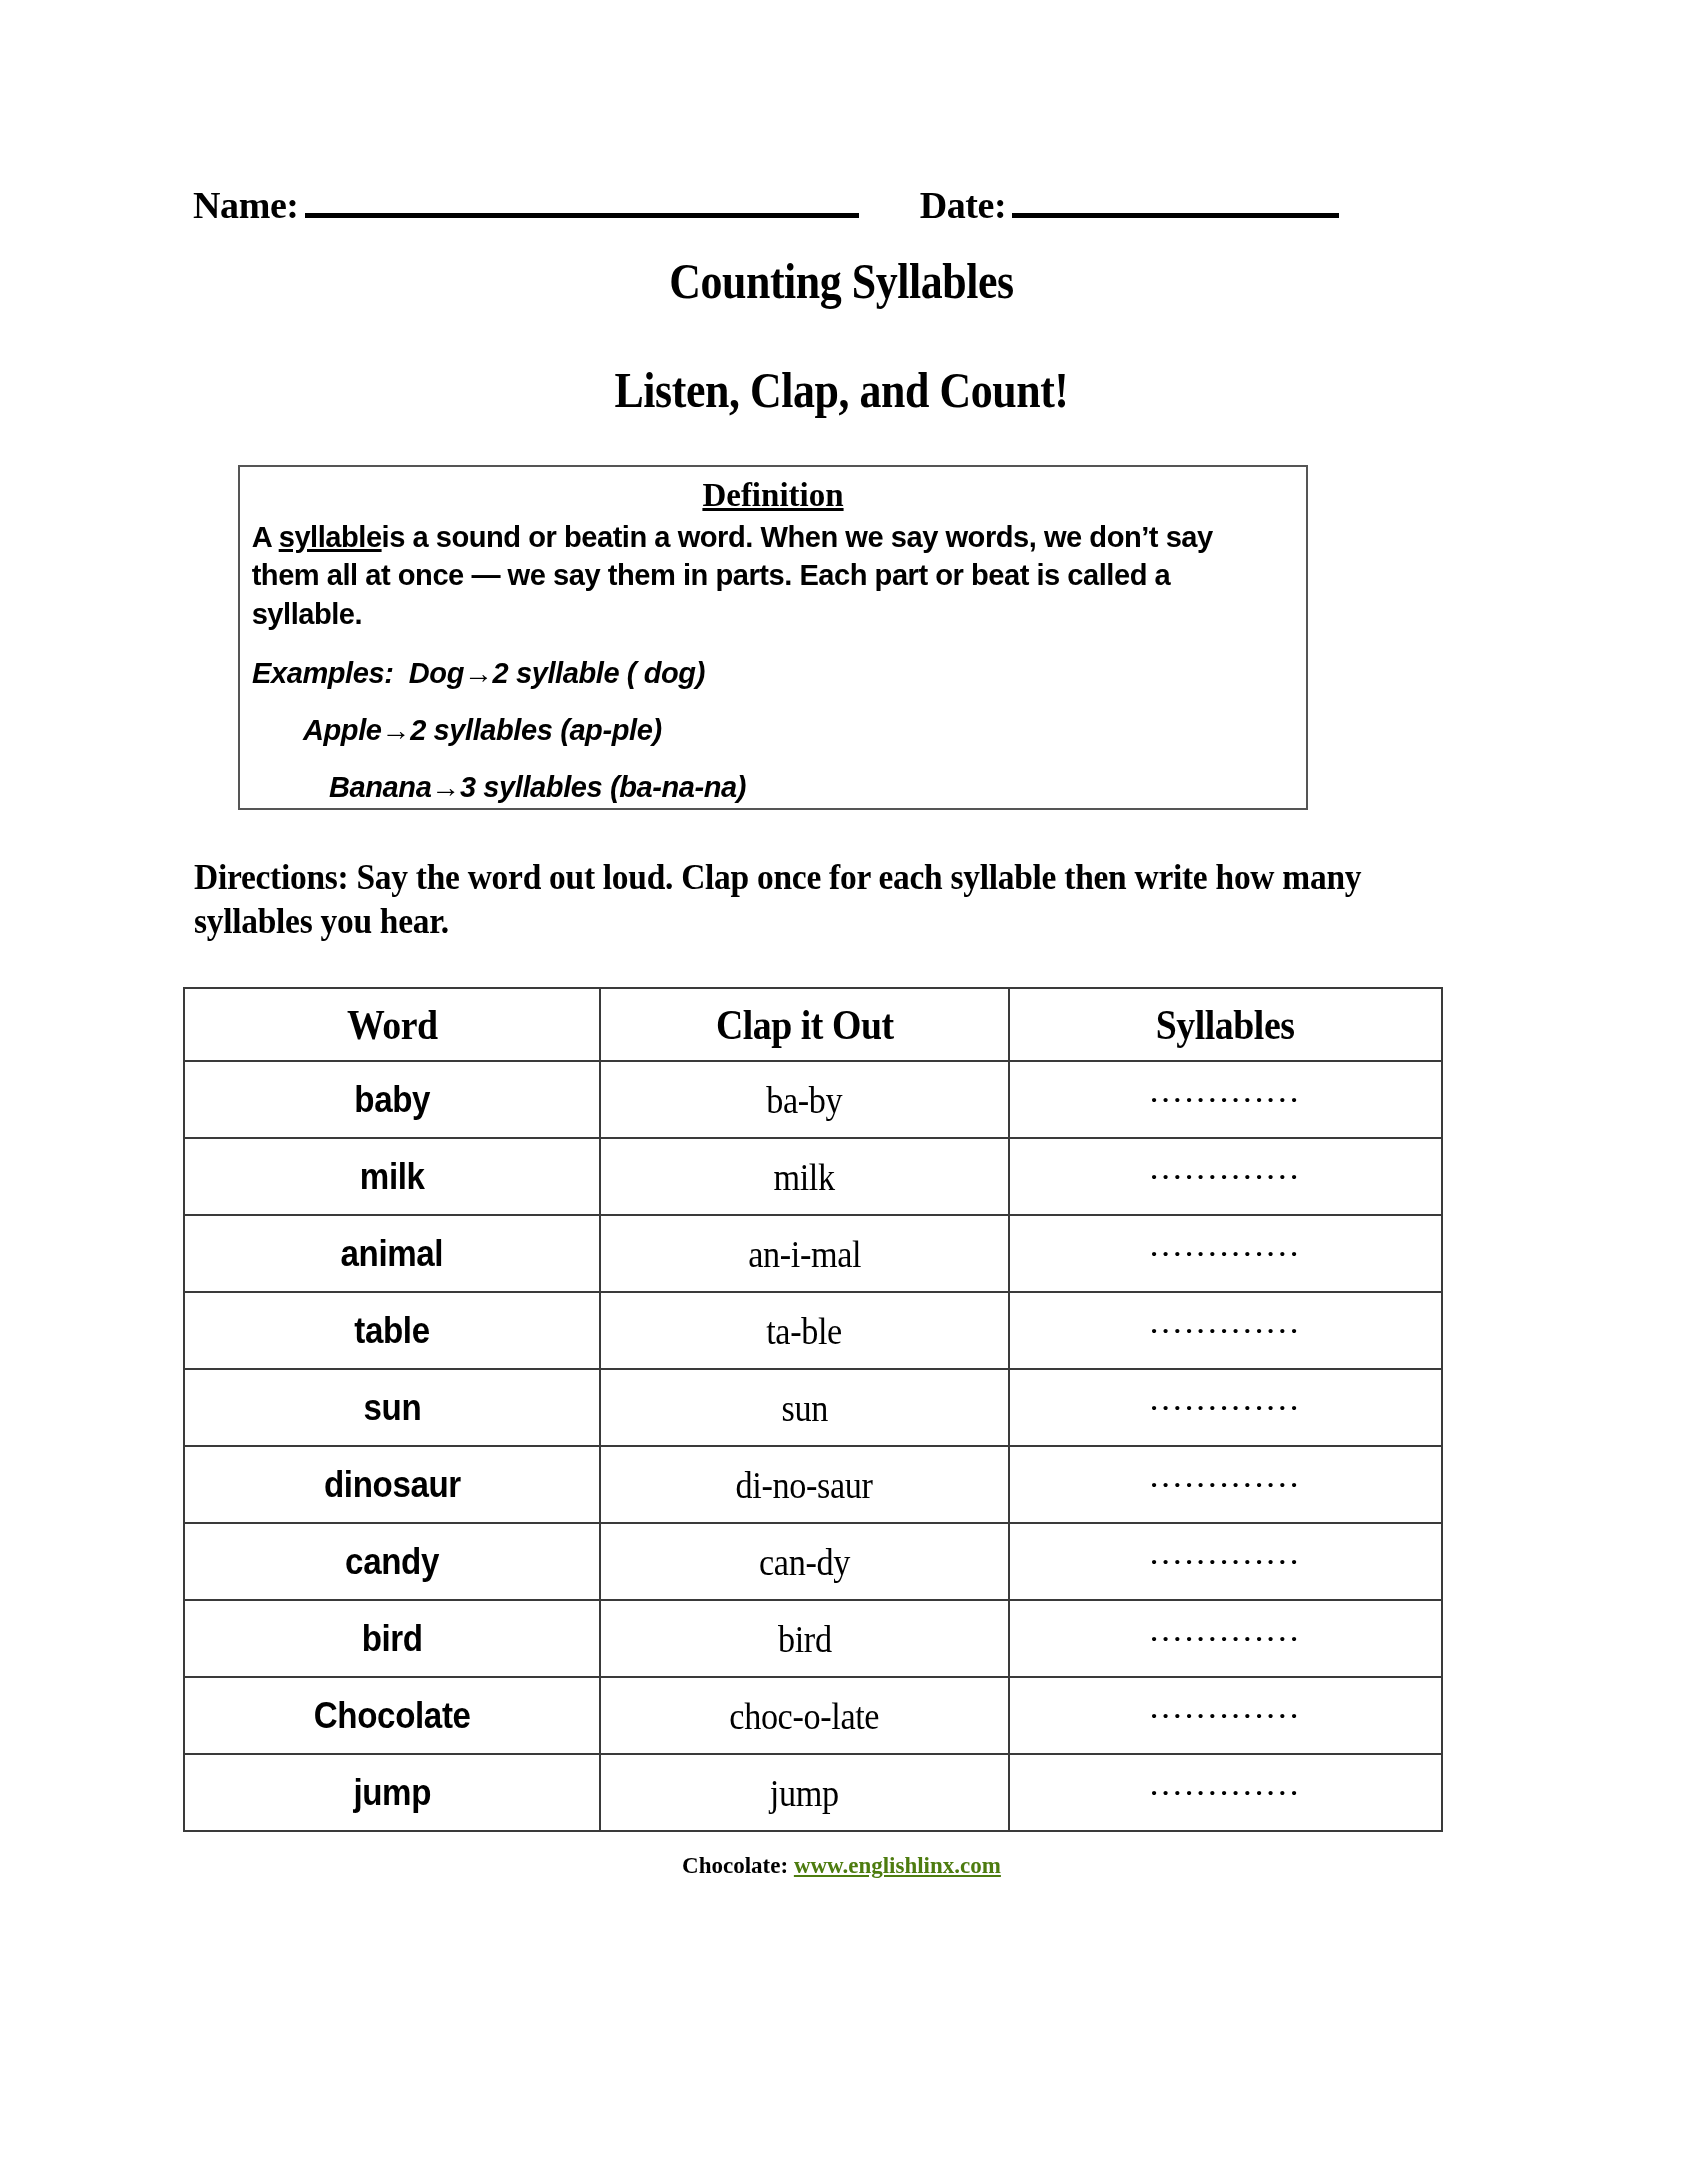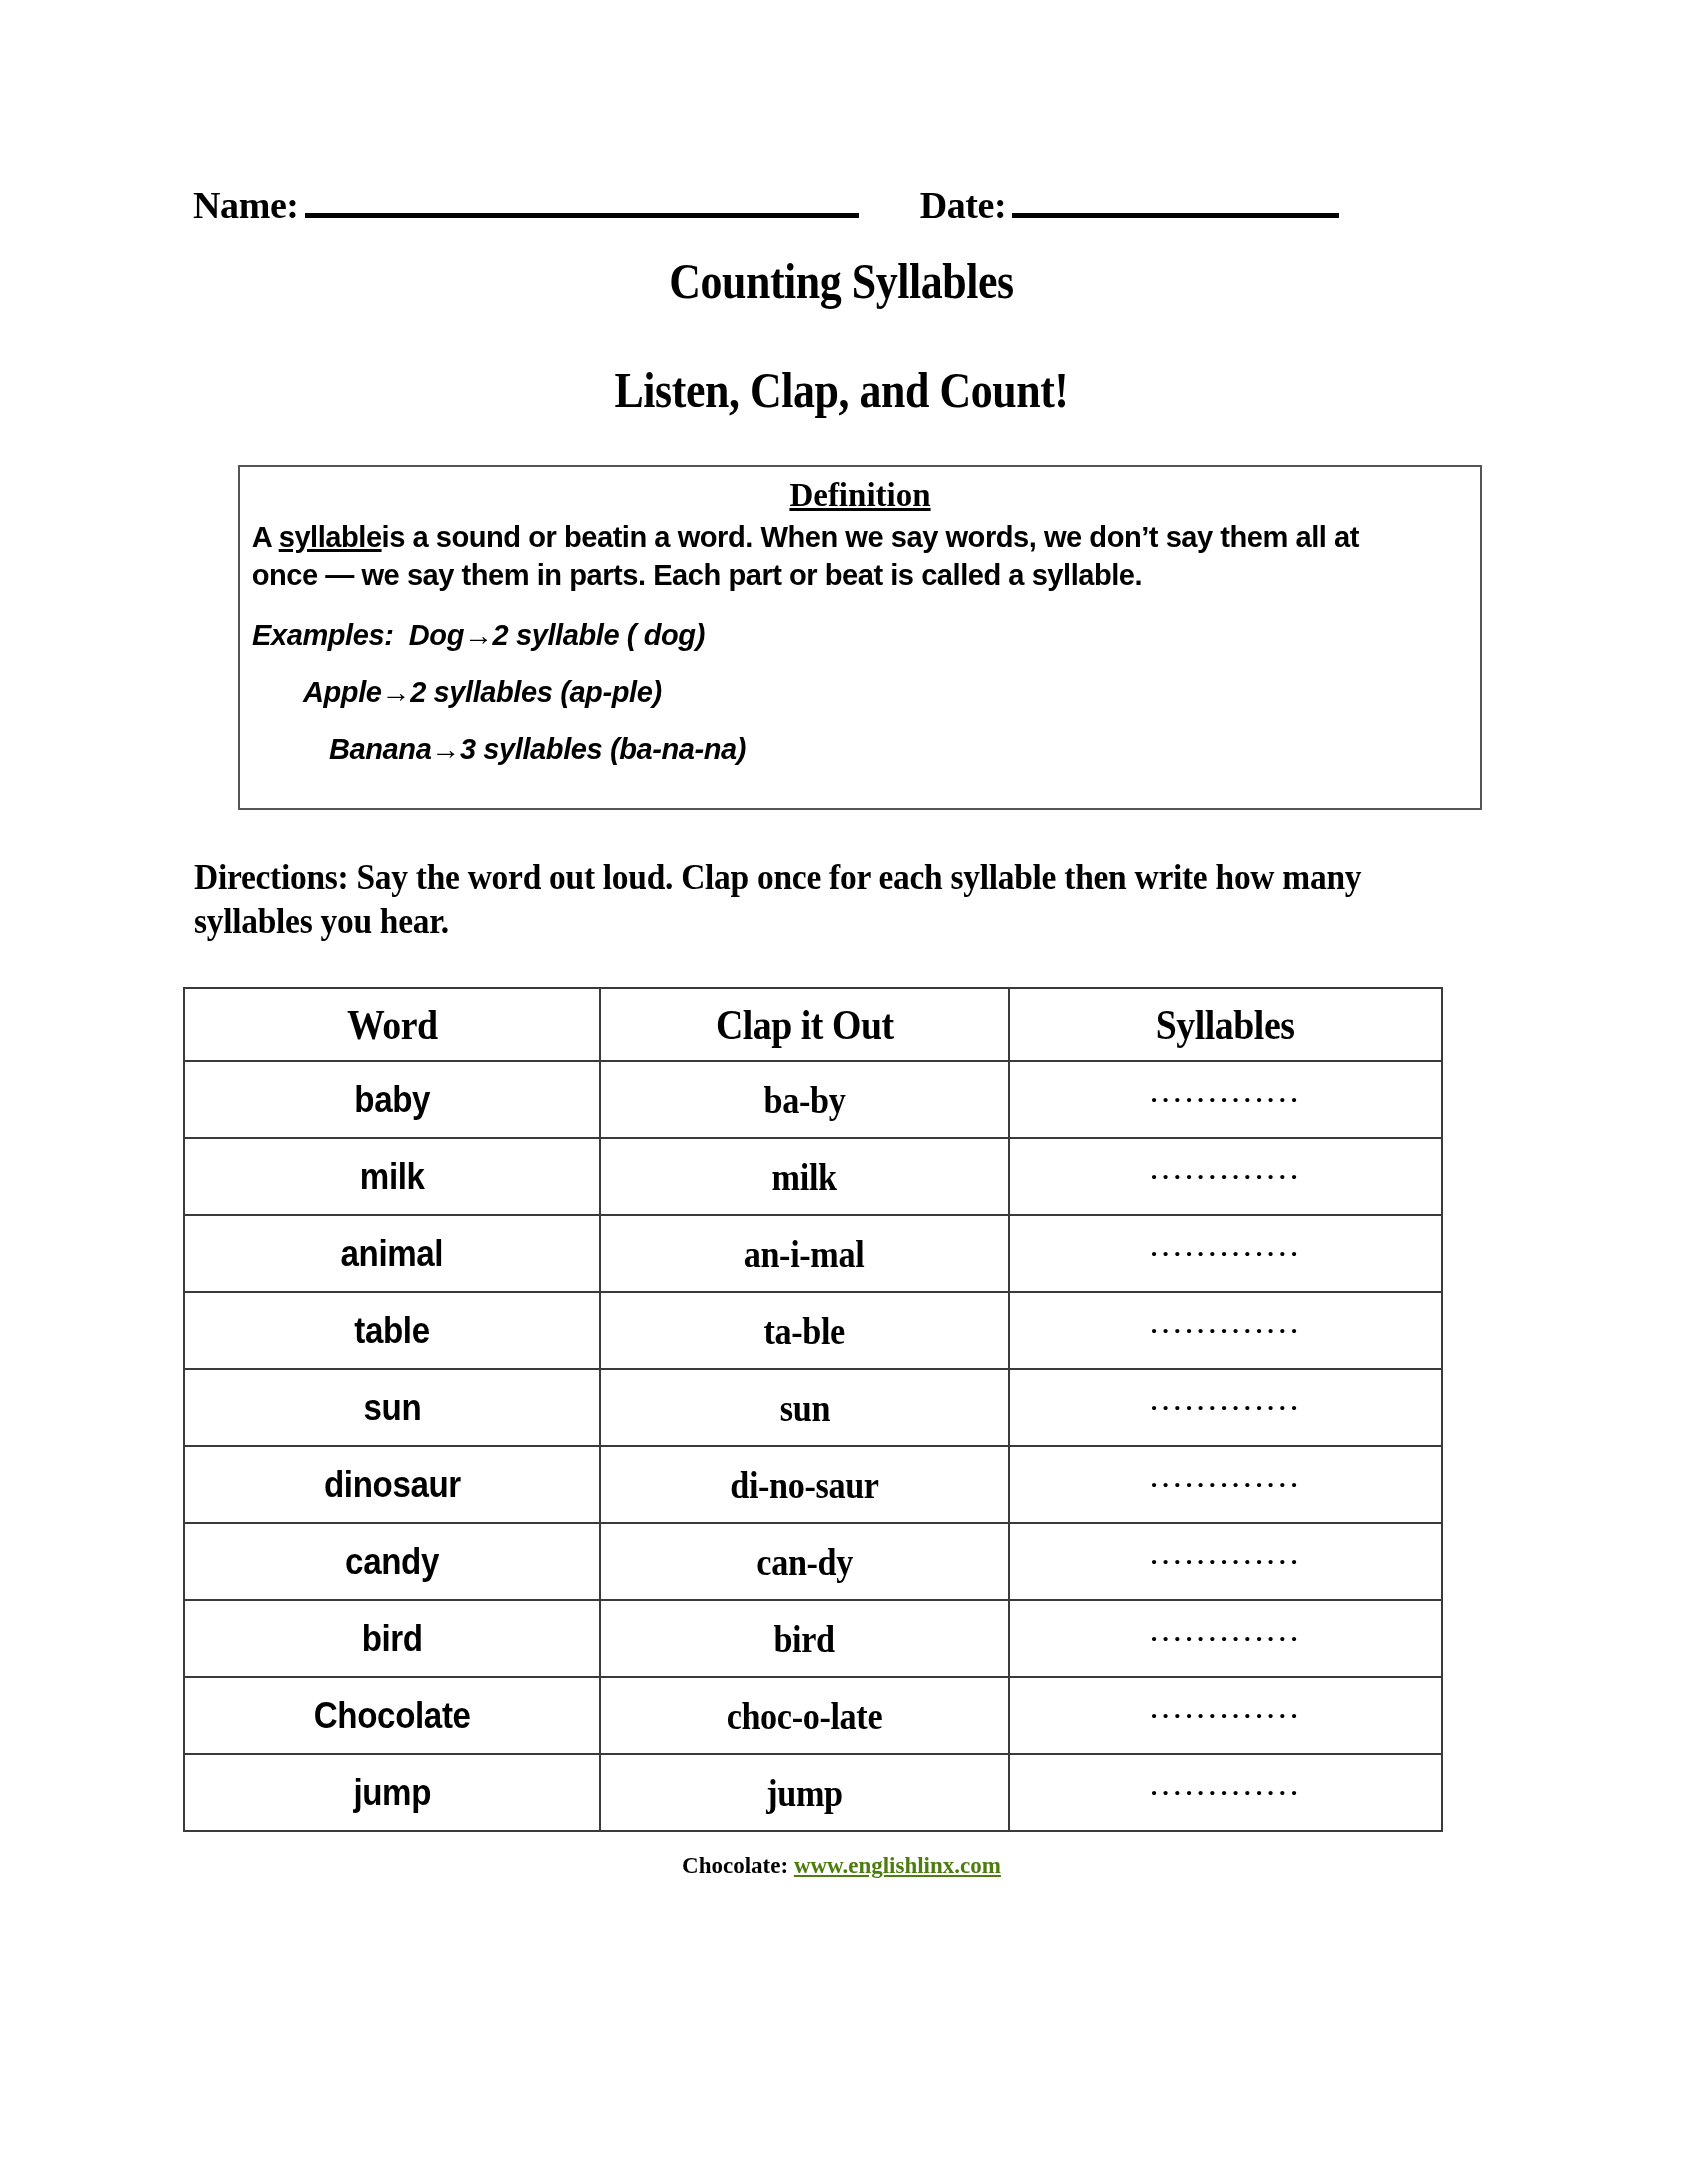--- a/index.html
+++ b/index.html
@@ -73,21 +73,21 @@
     font-size: 51px;
     letter-spacing: -0.5px;
     transform: scaleX(0.86);
   }
 
   
   .def-box {
     position: absolute;
     left: 238px;
     top: 465px;
-    width: 1244px;
+    width: 1070px;
     height: 345px;
     border: 2px solid #555;
     box-sizing: border-box;
     background: #fff;
   }
   .def-title {
     text-align: center;
     font-family: "Liberation Serif", serif;
     font-weight: bold;
     font-size: 33px;
@@ -169,21 +169,21 @@
   .cell-word {
     font-family: "Liberation Sans", sans-serif;
     font-weight: bold;
     font-size: 36px;
     letter-spacing: -0.4px;
   }
   .cell-word > span { display: inline-block; transform: scaleX(0.92); }
 
   .cell-clap {
     font-family: "Liberation Serif", serif;
-    font-weight: bold;
+    font-weight: normal;
     font-size: 38px;
     letter-spacing: -0.4px;
   }
   .cell-clap > span { display: inline-block; transform: scaleX(0.9); }
 
   .cell-syll {
     font-family: "Liberation Serif", serif;
     font-weight: bold;
     font-size: 26px;
     letter-spacing: 3px;

